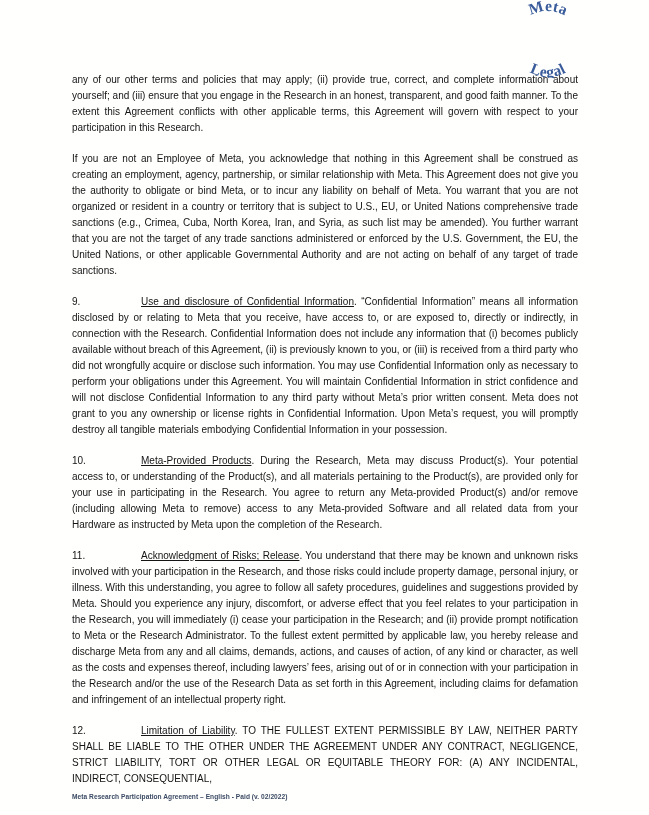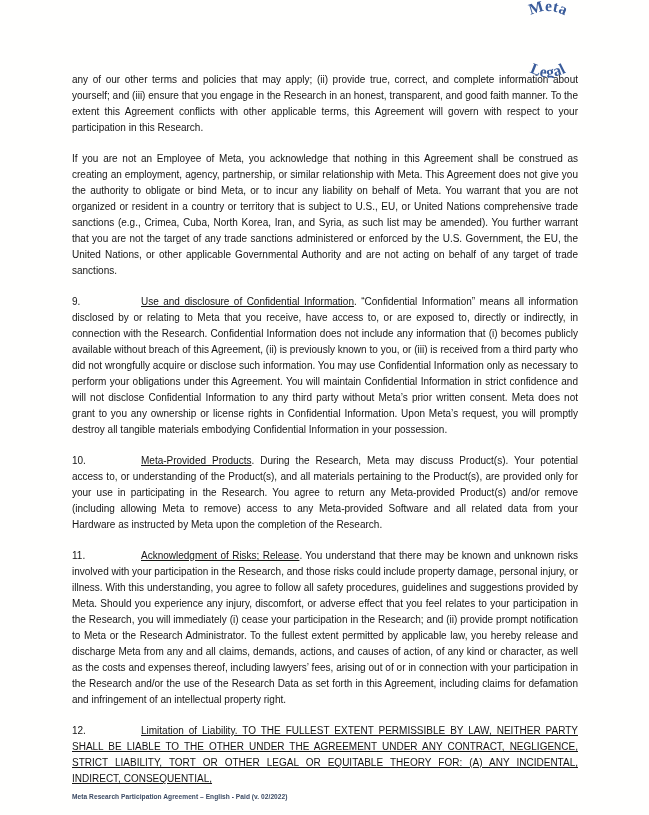--- a/index.html
+++ b/index.html
@@ -58,21 +58,20 @@
     margin: 0 0 15px 0;
     font-size: 10px;
     line-height: 16px;
     text-align: justify;
     text-justify: inter-word;
     color: #141414;
     font-family: "Liberation Sans", sans-serif;
   }
   p.para:last-child {
     margin-bottom: 5px;
-    text-decoration: underline;
   }
 
   
   .sec-num {
     display: inline-block;
     width: 69px;
   }
   .sec-title {
     text-decoration: underline;
   }

